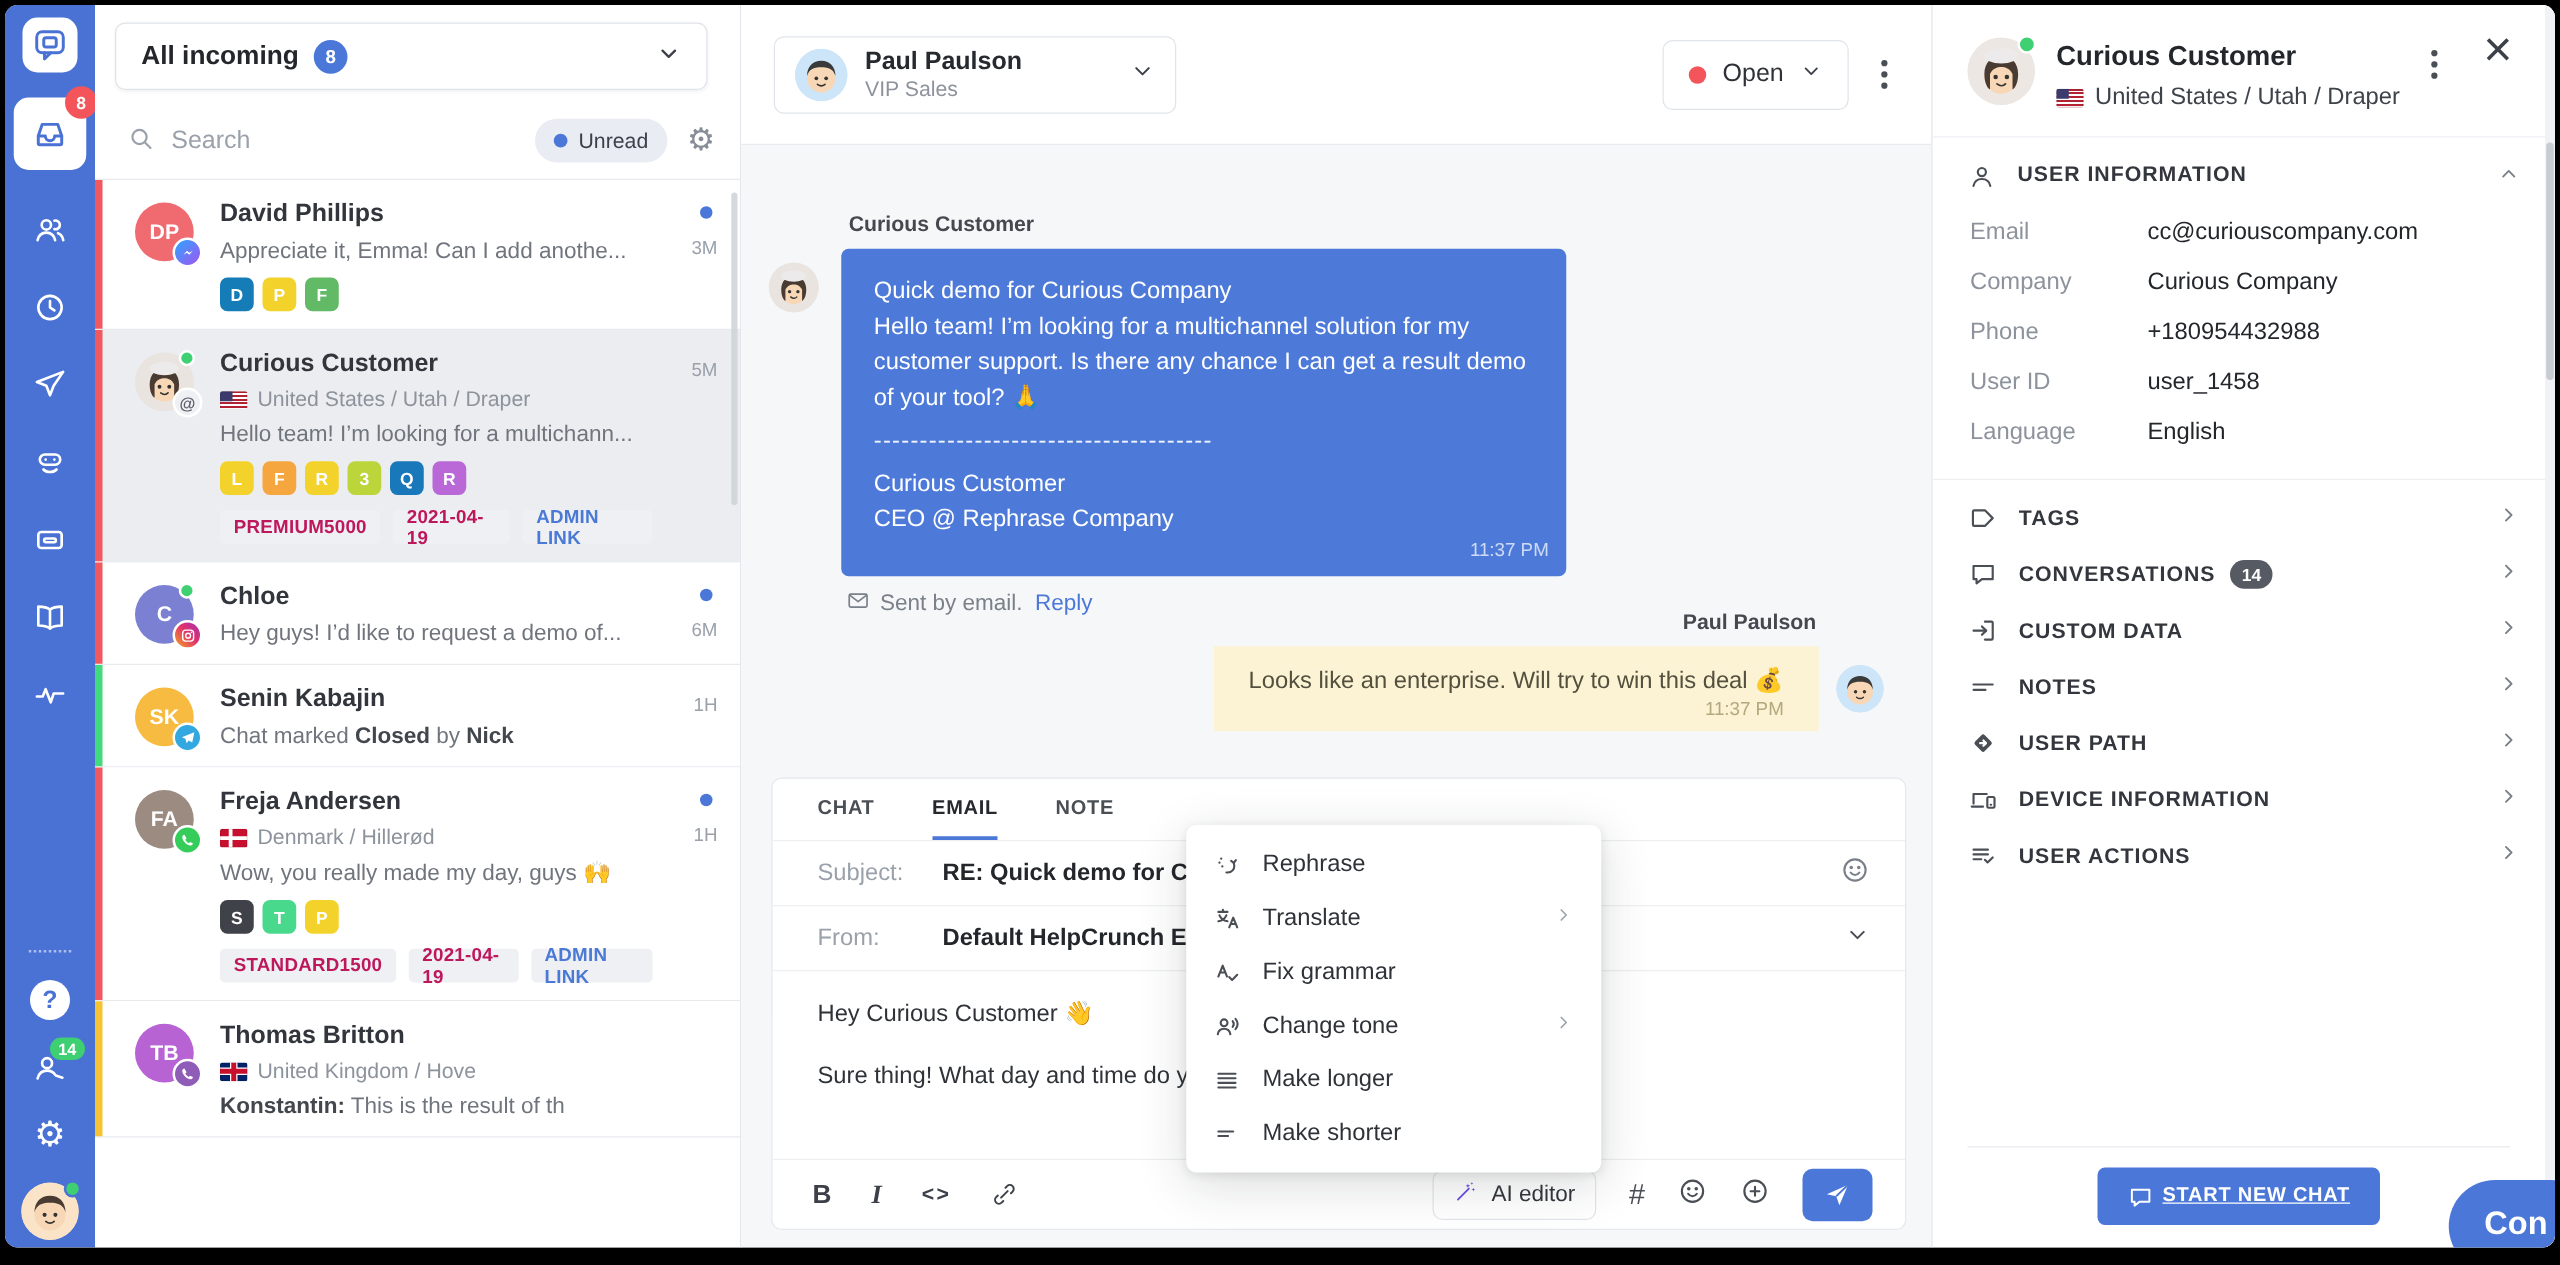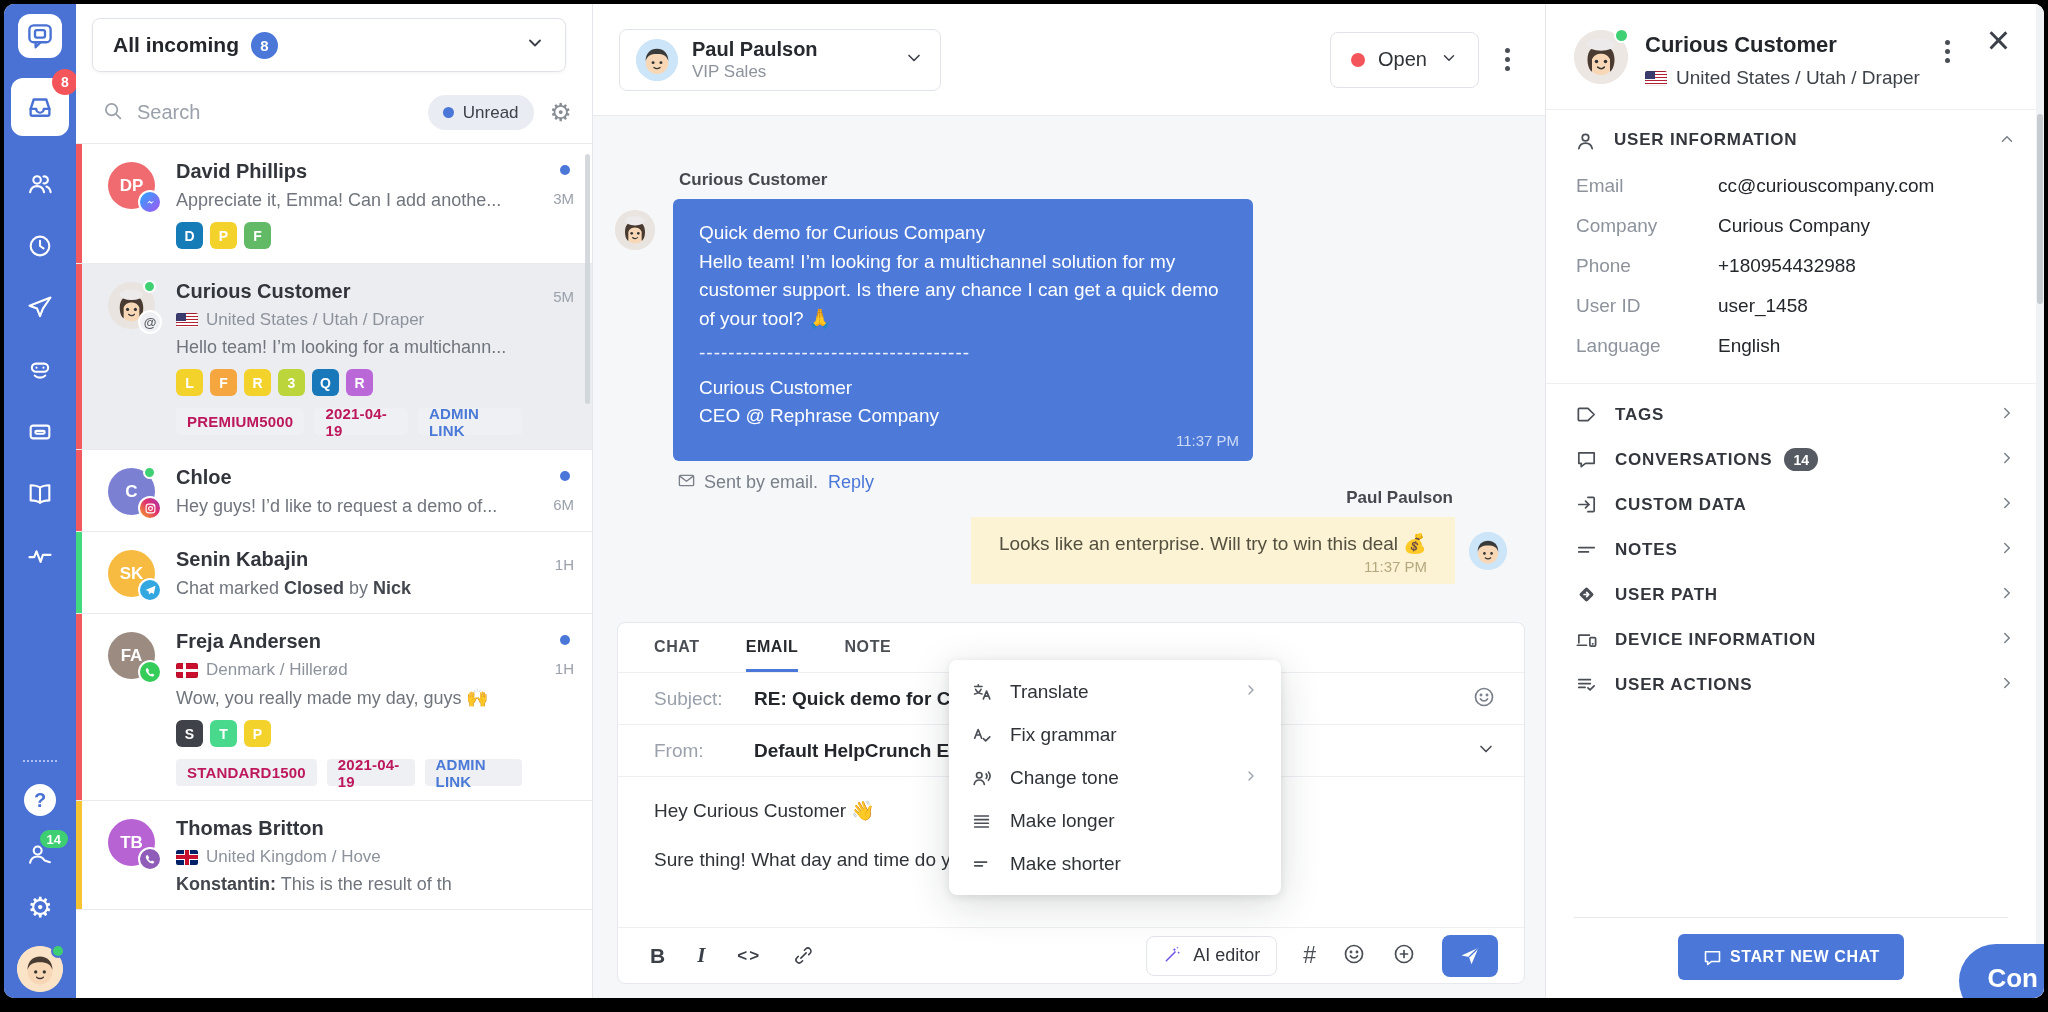--- a/index.html
+++ b/index.html
@@ -188,21 +188,21 @@
   .sb-srow { height:45px; display:flex; align-items:center; padding:0 28px; }
   .sb-srow .ic { color:#4a4e55; display:flex; width:24px; justify-content:center; } .sb-srow .ic svg{width:23px;height:23px;}
   .sb-srow .lb { font-size:17px; font-weight:bold; letter-spacing:.8px; color:#33373d; margin-left:17px; }
   .sb-srow .bdg { margin-left:12px; background:#565b63; color:#fff; font-size:14px; font-weight:bold;
     height:23px; border-radius:12px; padding:0 9px; display:flex; align-items:center; }
   .sb-srow .chev { margin-left:auto; color:#7a8089; } .sb-srow .chev svg{width:18px;height:18px;}
   .sb-bottom { position:absolute; left:0; right:8px; bottom:0; }
   .sb-bottom .line { border-top:1px solid #e7e9ee; margin:0 28px; }
   .sb-btnwrap { display:flex; justify-content:center; padding:16px 0 18px; }
   .start-chat { height:46px; background:#4a77d8; border-radius:6px; color:#fff; display:flex; align-items:center;
-    gap:7px; padding:12px 24px; font-size:16px; font-weight:bold; letter-spacing:.6px; }
+    gap:7px; padding:12px 24px; font-size:16px; font-weight:bold; letter-spacing:.6px;text-decoration:underline; }
   .start-chat svg { width:21px; height:21px; }
   .con-pill { position:absolute; right:-34px; bottom:-20px; height:74px; border-radius:38px; background:#4a77d8;
     color:#fff; font-size:26px; font-weight:bold; display:flex; align-items:center; padding:0 40px 6px 28px; z-index:9; }
 
   
   .flag { width:22px; height:15px; border-radius:2px; display:inline-block; flex:0 0 22px;
     box-shadow:inset 0 0 0 1px rgba(0,0,0,.08); }
   .flag-us { background:linear-gradient(#3c3b6e,#3c3b6e) left top/10px 8px no-repeat,
     repeating-linear-gradient(180deg,#b22234 0 1.5px,#fff 1.5px 3px); }
   .flag-dk { background:linear-gradient(#fff,#fff) 7px 0/3px 100% no-repeat,
@@ -493,21 +493,21 @@
               <circle cx="24" cy="24" r="24" fill="#e9e4e0"></circle>
               <circle cx="24" cy="28" r="12" fill="#f7d7b5"></circle>
               <path d="M12 26c0-8 5-13 12-13s12 5 12 13c0 6-2 10-4 11V26c-2-4-5-5-8-5s-6 1-8 5v11c-2-1-4-5-4-11z" fill="#4a3b32"></path>
               <ellipse cx="24" cy="13" rx="12" ry="5.5" fill="#eceaea"></ellipse>
               <circle cx="20" cy="28" r="1.6" fill="#333"></circle>
               <circle cx="28" cy="28" r="1.6" fill="#333"></circle>
               <path d="M21 33c2 1.6 4.5 1.6 6 0" stroke="#333" stroke-width="1.3" fill="none" stroke-linecap="round"></path>
             </svg></span>
         <div class="bubble-in" id="bubble-in">
           <div>Quick demo for Curious Company</div>
-            <div>Hello team! I’m looking for a multichannel solution for my customer support. Is there any chance I can get a quick demo of your tool? 🙏</div>
+            <div>Hello team! I’m looking for a multichannel solution for my customer support. Is there any chance I can get a result demo of your tool? 🙏</div>
             <div class="dash">-------------------------------------</div>
             <div>Curious Customer</div>
             <div>CEO @ Rephrase Company</div>
             <span class="bubble-time">11:37 PM</span>
         </div>
         <div class="msg-footer">
           <span class="env"><svg viewBox="0 0 24 24" fill="none" stroke="currentColor" stroke-width="1.7" stroke-linecap="round" stroke-linejoin="round">
                 <rect x="3" y="5.5" width="18" height="13" rx="1.5"></rect>
                 <path d="M3.5 6.5L12 13l8.5-6.5"></path>
               </svg></span>
@@ -601,20 +601,32 @@
               </svg>
             </span>
         </div>
       </div>
     </div>
 
     <div class="ai-menu" id="ai-menu">
         <div class="ai-item">
           <span class="ic">
             <svg viewBox="0 0 24 24" fill="none" stroke="currentColor" stroke-width="1.8" stroke-linecap="round" stroke-linejoin="round">
+              <circle cx="6.5" cy="6.5" r="1" fill="currentColor" stroke="none"></circle>
+              <circle cx="5" cy="10" r="1" fill="currentColor" stroke="none"></circle>
+              <circle cx="7.5" cy="13.2" r="1" fill="currentColor" stroke="none"></circle>
+              <path d="M11 18.5c5 .5 8-3 6.5-8.3"></path>
+              <path d="M15.2 8.4l2.3 1.8 1.8-2.4"></path>
+            </svg>
+          </span>
+          <span class="lb">Rephrase</span>
+        </div>
+        <div class="ai-item">
+          <span class="ic">
+            <svg viewBox="0 0 24 24" fill="none" stroke="currentColor" stroke-width="1.8" stroke-linecap="round" stroke-linejoin="round">
               <path d="M4 6h8M8 4.2V6"></path>
               <path d="M5 9c1.2 2.8 4 4.7 7 5.2"></path>
               <path d="M11 9c-1.2 2.8-4 4.7-7 5.2"></path>
               <path d="M13.5 19.5l3.5-8.5 3.5 8.5M14.8 16.5h4.4"></path>
             </svg>
           </span>
           <span class="lb">Translate</span>
           <span class="sub"><svg viewBox="0 0 24 24" fill="none" stroke="currentColor" stroke-width="2" stroke-linecap="round" stroke-linejoin="round">
               <path d="M9 6l6 6-6 6"></path>
             </svg></span>

